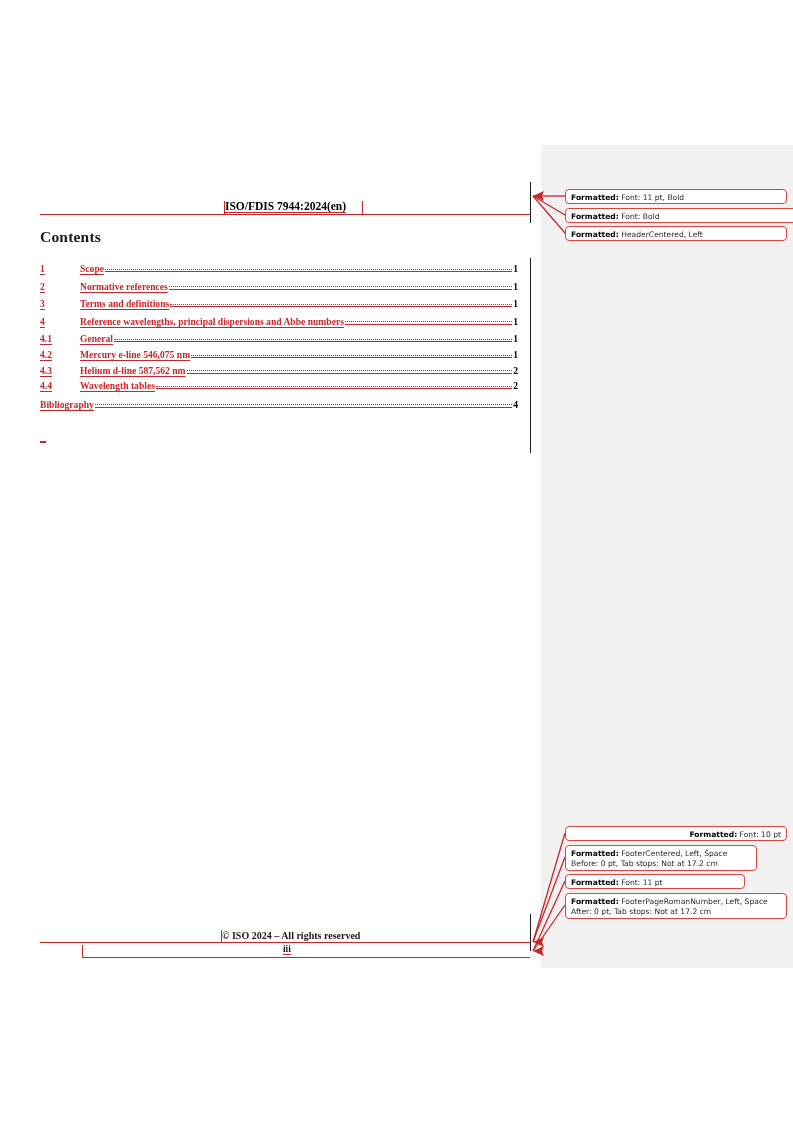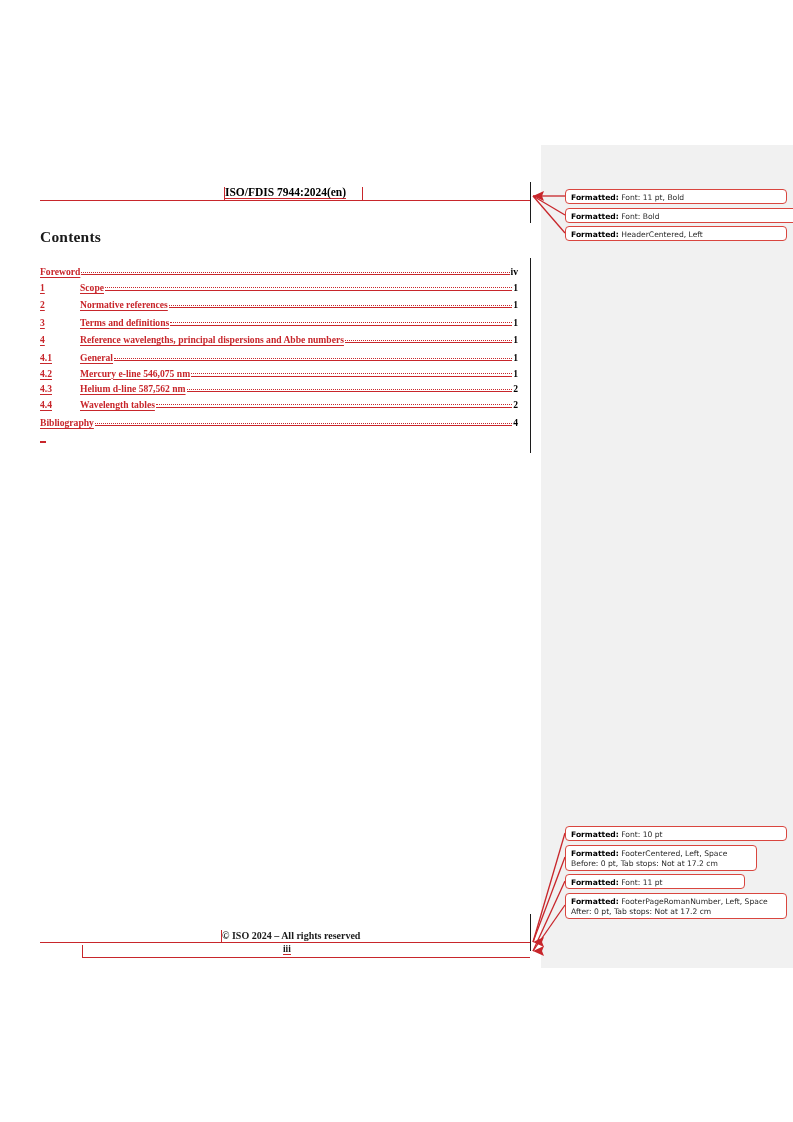--- a/index.html
+++ b/index.html
@@ -30,21 +30,21 @@
     top: 145px;
     width: 252px;
     height: 823px;
     background: #f1f1f1;
   }
 
   
   #doc-header {
     position: absolute;
     left: 40px;
-    top: 186px;
+    top: 200px;
     width: 490px;
     height: 16px;
     font-family: Liberation Serif, serif;
   }
   #doc-header .hdr-text {
     position: absolute;
     left: 185px;
     top: 0px;
     font-size: 11.5px;
     font-weight: bold;
@@ -246,21 +246,21 @@
     color: #000000;
     font-weight: bold;
   }
   .balloon .btxt { font-weight: normal; }
 
   
   #bl-1 { left: 565px; top: 189px; width: 222px; height: 15px; }
   #bl-2 { left: 565px; top: 208px; width: 240px; height: 15px; }
   #bl-3 { left: 565px; top: 226px; width: 222px; height: 15px; }
   
-  #bl-4 { left: 565px; top: 826px; width: 222px; height: 15px; }
+  #bl-4 { left: 565px; top: 826px; width: 222px; height: 15px; text-align: right; }
   #bl-5 { left: 565px; top: 845px; width: 192px; height: 26px; }
   #bl-6 { left: 565px; top: 874px; width: 180px; height: 15px; }
   #bl-7 { left: 565px; top: 893px; width: 222px; height: 26px; }
 
   
   #connectors {
     position: absolute;
     left: 0; top: 0;
     width: 793px;
     height: 1122px;
@@ -277,26 +277,20 @@
   <div id="doc-header">
     <div class="hdr-rule"></div>
     <div class="hdr-tick-l"></div>
     <div class="hdr-text">ISO/FDIS 7944:2024(en)</div>
     <div class="hdr-tick-r"></div>
   </div>
 
   <div id="contents-title">Contents</div>
 
   <div id="toc">
-      <div class="toc-row gap">
-        <span class="toc-num empty" style="width: 0px; flex-basis: 0px;"></span>
-        <span class="toc-label">Foreword</span>
-        <span class="toc-leader"></span>
-        <span class="toc-page">iv</span>
-      </div>
       <div class="toc-row lvl1">
         <span class="toc-num">1</span>
         <span class="toc-label">Scope</span>
         <span class="toc-leader"></span>
         <span class="toc-page">1</span>
       </div>
       <div class="toc-row lvl1">
         <span class="toc-num">2</span>
         <span class="toc-label">Normative references</span>
         <span class="toc-leader"></span>

